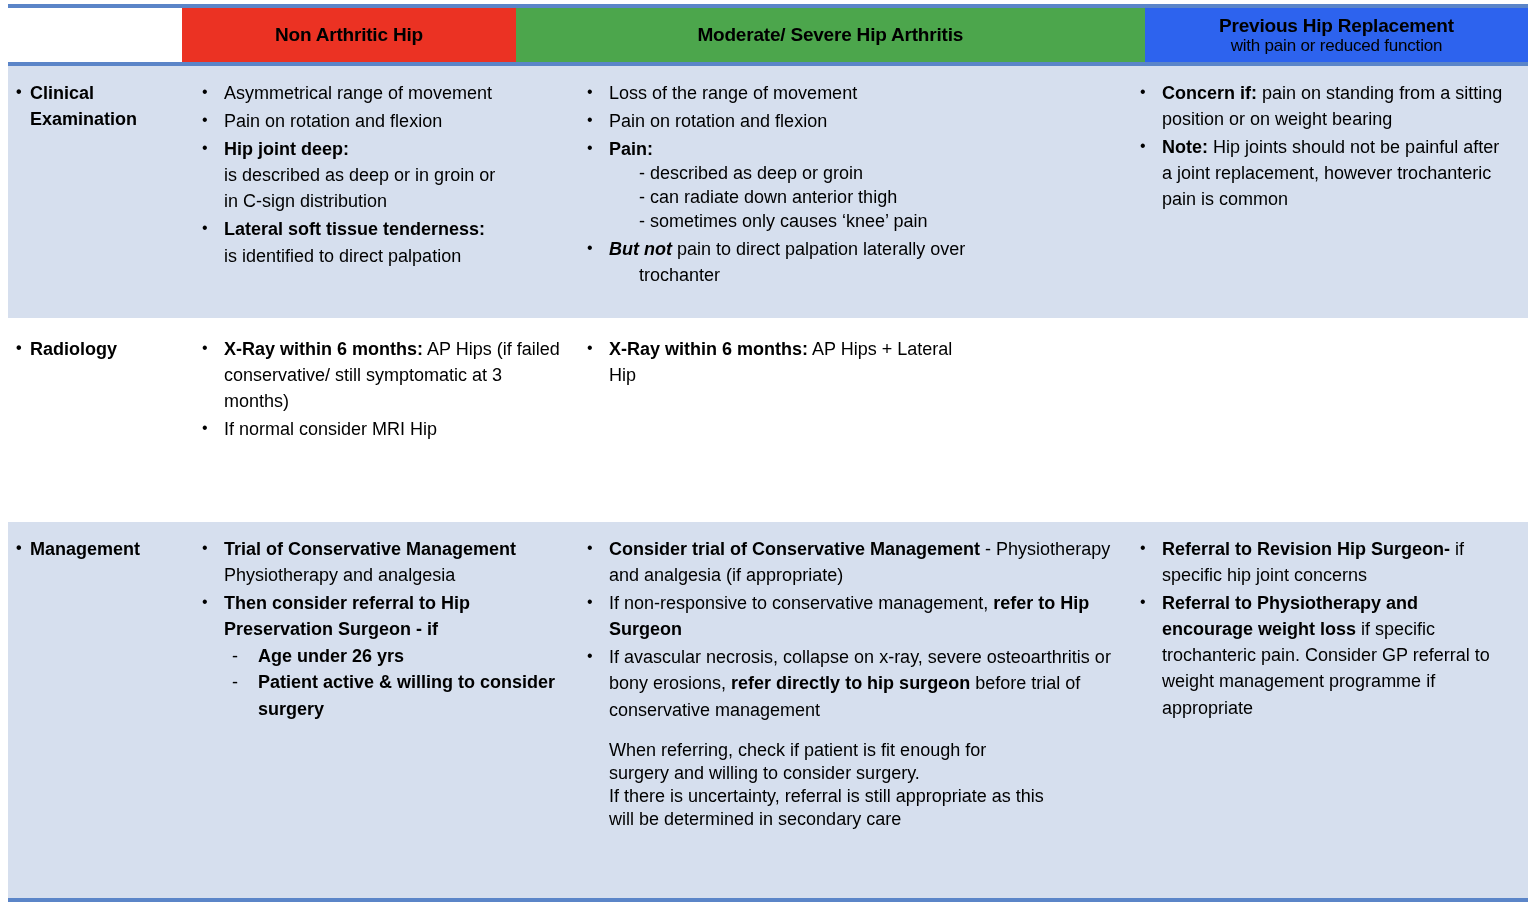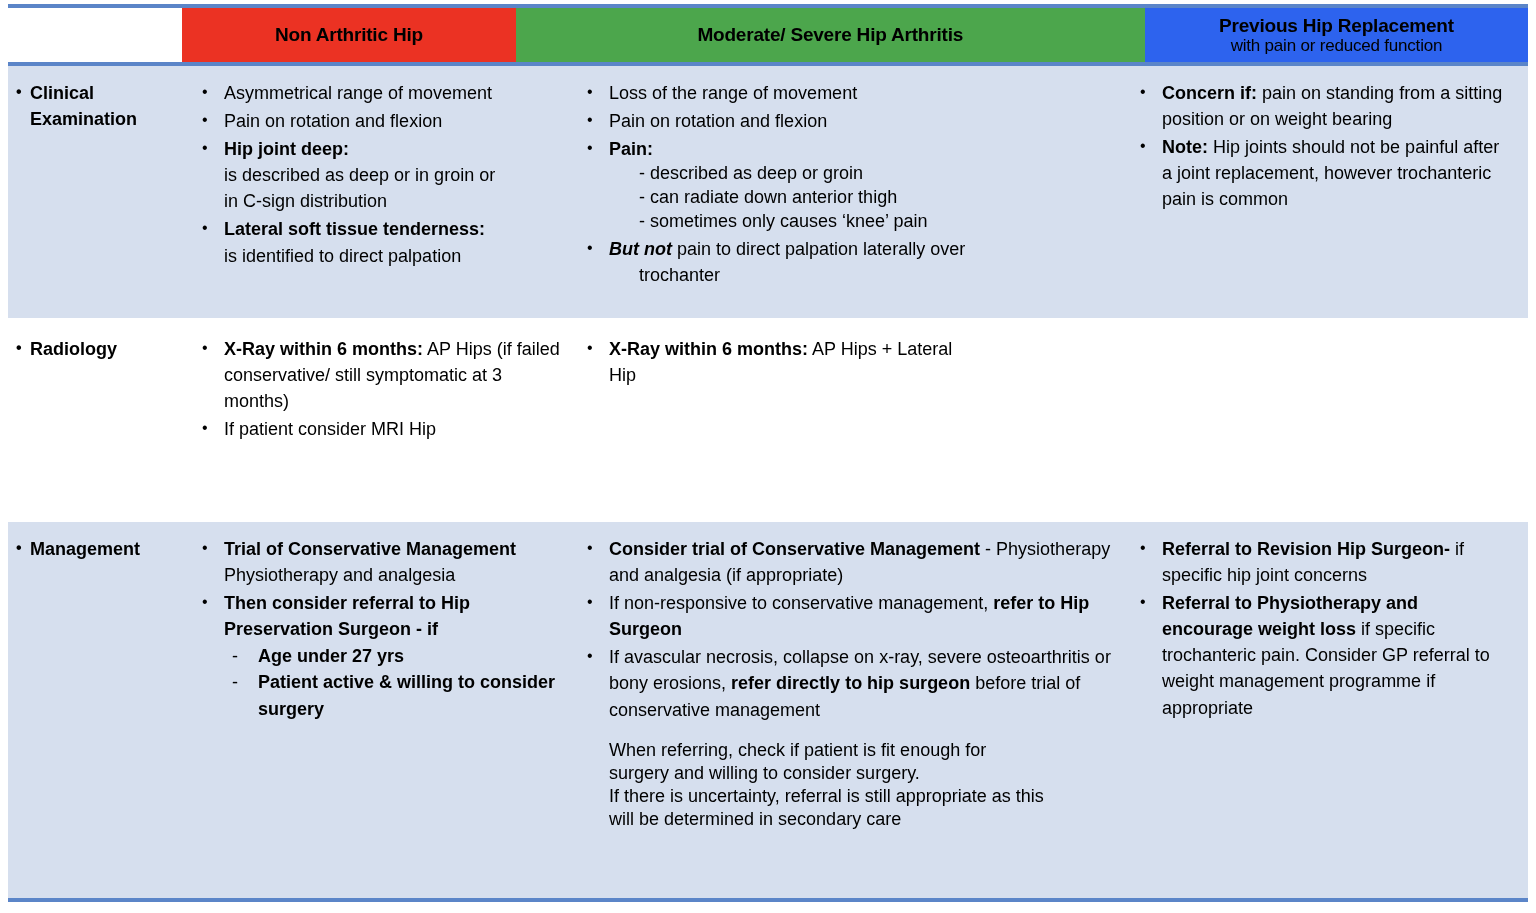--- a/index.html
+++ b/index.html
@@ -190,21 +190,21 @@
           <span>Radiology</span>
         </div>
       </div>
     </div>
 
     <div class="cell cell-a">
       <ul class="b">
         <li>
           <b>X-Ray within 6 months:</b><span> AP Hips (if failed conservative/ still symptomatic at 3  months)</span>
         </li>
-        <li>If patient consider MRI Hip</li>
+        <li>If normal consider MRI Hip</li>
       </ul>
     </div>
 
 
     <div class="cell cell-c">
       <ul class="b">
         <li>
           <b>X-Ray within 6 months:</b><span> AP Hips + Lateral Hip</span>
         </li>
       </ul>
@@ -223,21 +223,21 @@
     </div>
 
     <div class="cell cell-a">
       <ul class="b">
         <li>
           <b>Trial of Conservative Management</b><span>  Physiotherapy and analgesia</span>
         </li>
         <li>
           <b>Then consider referral to Hip Preservation Surgeon - if</b>
           <ul class="sub">
-            <li>Age under 27 yrs</li>
+            <li>Age under 26 yrs</li>
             <li>Patient active &amp; willing to consider surgery</li>
           </ul>
         </li>
       </ul>
     </div>
 
     <div class="cell cell-b">
       <ul class="b">
         <li>
           <b>Consider trial of Conservative Management</b><span> - Physiotherapy and analgesia (if appropriate)</span>

